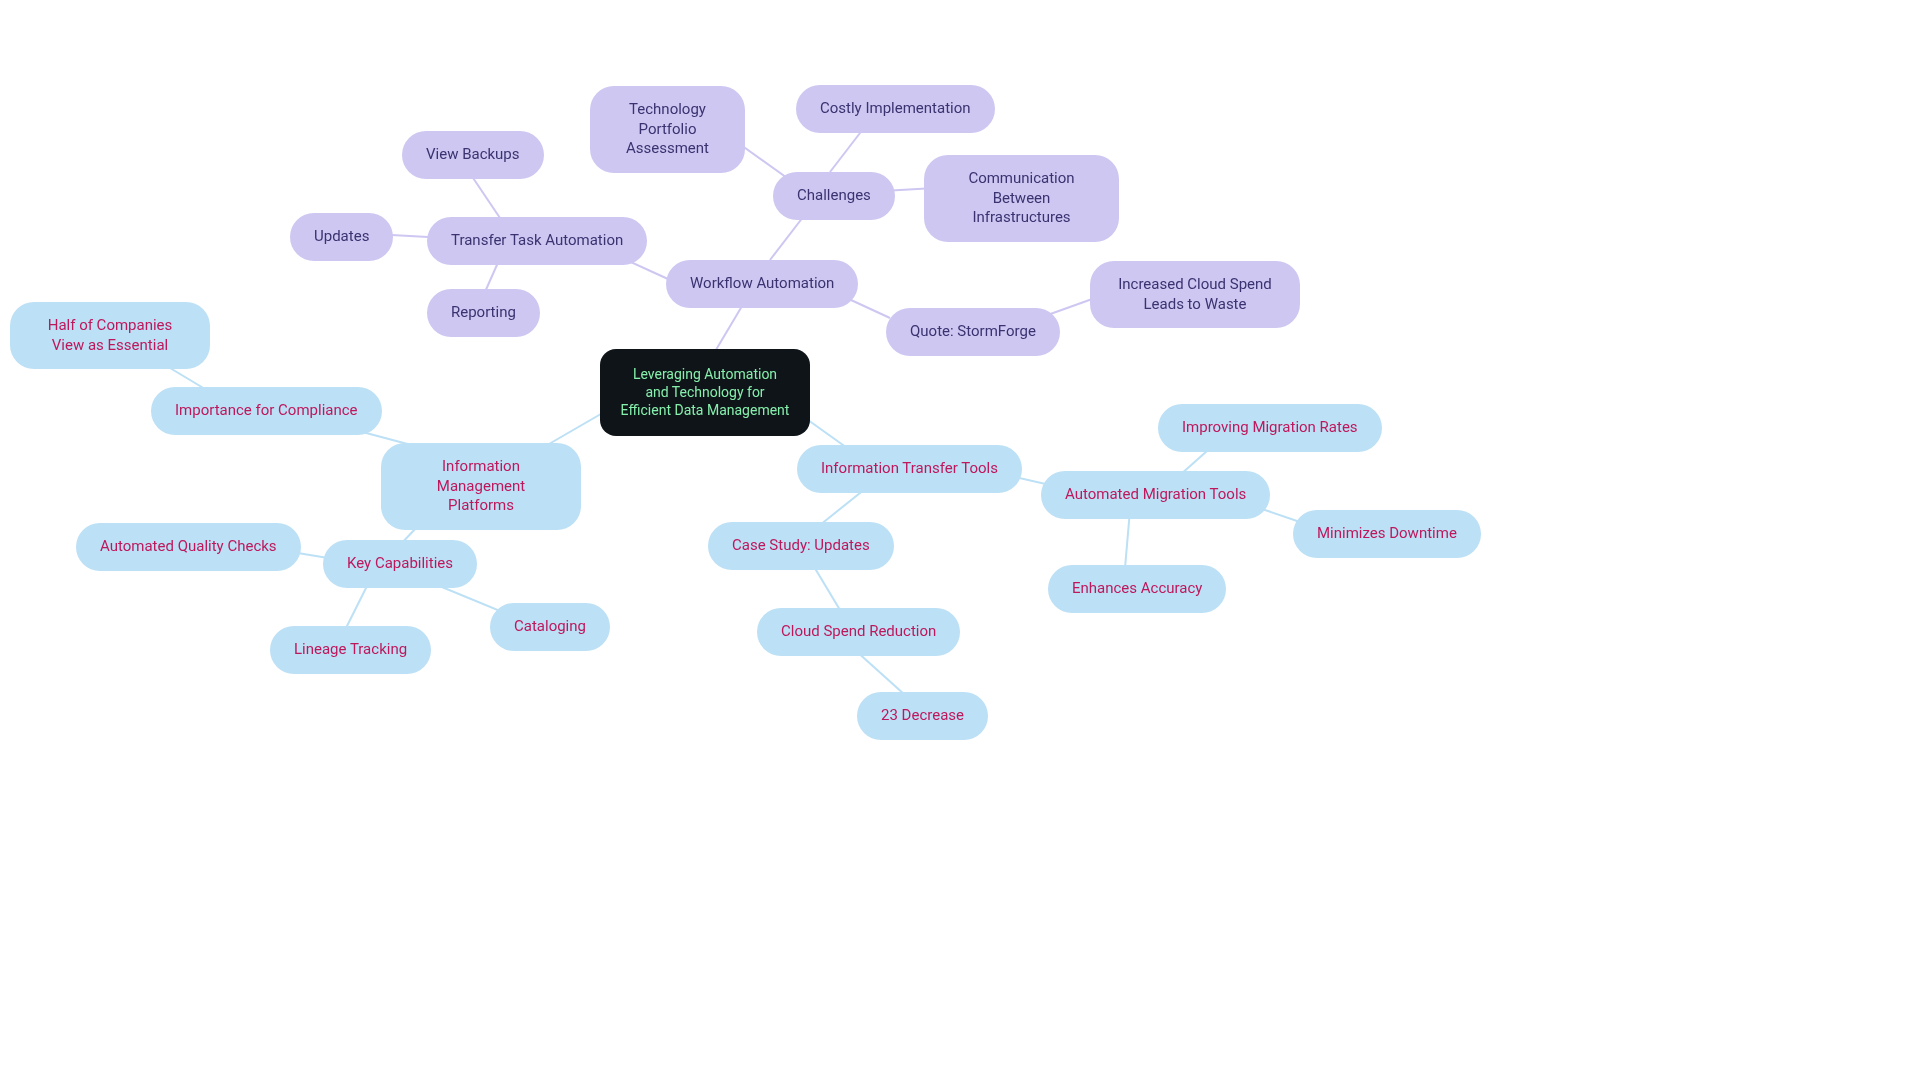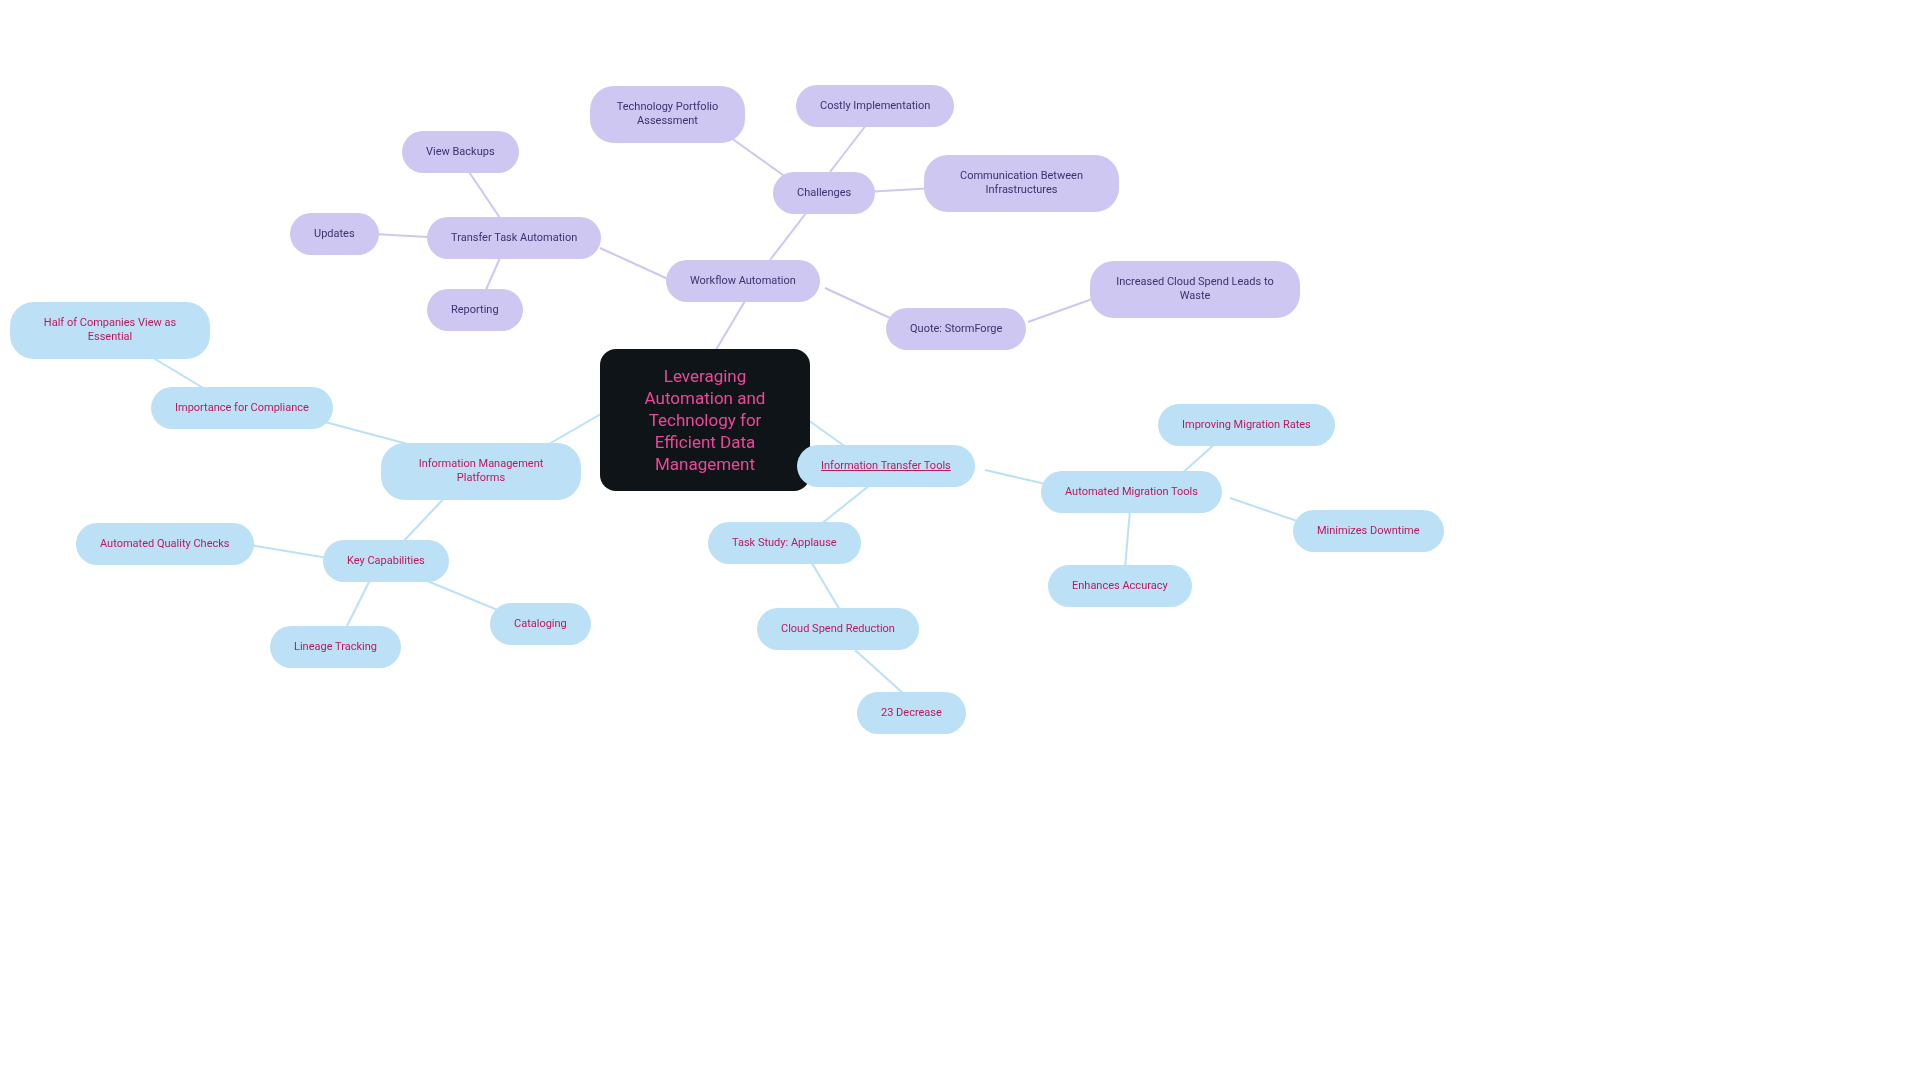--- a/index.html
+++ b/index.html
@@ -16,31 +16,31 @@
     top: 0;
     left: 0;
     width: 1920px;
     height: 1083px;
     pointer-events: none;
   }
   .node {
     position: absolute;
     padding: 14px 24px;
     border-radius: 24px;
-    font-size: 11px;
+    font-size: 15px;
     text-align: center;
     display: flex;
     align-items: center;
     justify-content: center;
     line-height: 1.3;
   }
   .node.root {
     background: #0f1419;
-    color: #ec4899;
-    font-size: 17px;
+    color: #86efac;
+    font-size: 14px;
     padding: 16px 20px;
     border-radius: 16px;
     max-width: 210px;
   }
   .node.purple {
     background: #cdc7f2;
     color: #3a3370;
   }
   .node.blue {
     background: #bce0f5;
@@ -120,20 +120,20 @@
 <div class="node purple" style="left:1090px; top:261px; max-width:210px;">Increased Cloud Spend Leads to Waste</div>
 
 <div class="node blue" style="left:381px; top:443px; max-width:200px;">Information Management Platforms</div>
 <div class="node blue" style="left:151px; top:387px;">Importance for Compliance</div>
 <div class="node blue" style="left:10px; top:302px; max-width:200px;">Half of Companies View as Essential</div>
 <div class="node blue" style="left:323px; top:540px;">Key Capabilities</div>
 <div class="node blue" style="left:76px; top:523px;">Automated Quality Checks</div>
 <div class="node blue" style="left:270px; top:626px;">Lineage Tracking</div>
 <div class="node blue" style="left:490px; top:603px;">Cataloging</div>
 
-<div class="node blue" style="left:797px; top:445px;text-decoration:underline;">Information Transfer Tools</div>
+<div class="node blue" style="left:797px; top:445px;">Information Transfer Tools</div>
 <div class="node blue" style="left:1041px; top:471px;">Automated Migration Tools</div>
 <div class="node blue" style="left:1158px; top:404px;">Improving Migration Rates</div>
 <div class="node blue" style="left:1293px; top:510px;">Minimizes Downtime</div>
 <div class="node blue" style="left:1048px; top:565px;">Enhances Accuracy</div>
-<div class="node blue" style="left:708px; top:522px;">Task Study: Applause</div>
+<div class="node blue" style="left:708px; top:522px;">Case Study: Updates</div>
 <div class="node blue" style="left:757px; top:608px;">Cloud Spend Reduction</div>
 <div class="node blue" style="left:857px; top:692px;">23 Decrease</div>
 
 </body></html>

